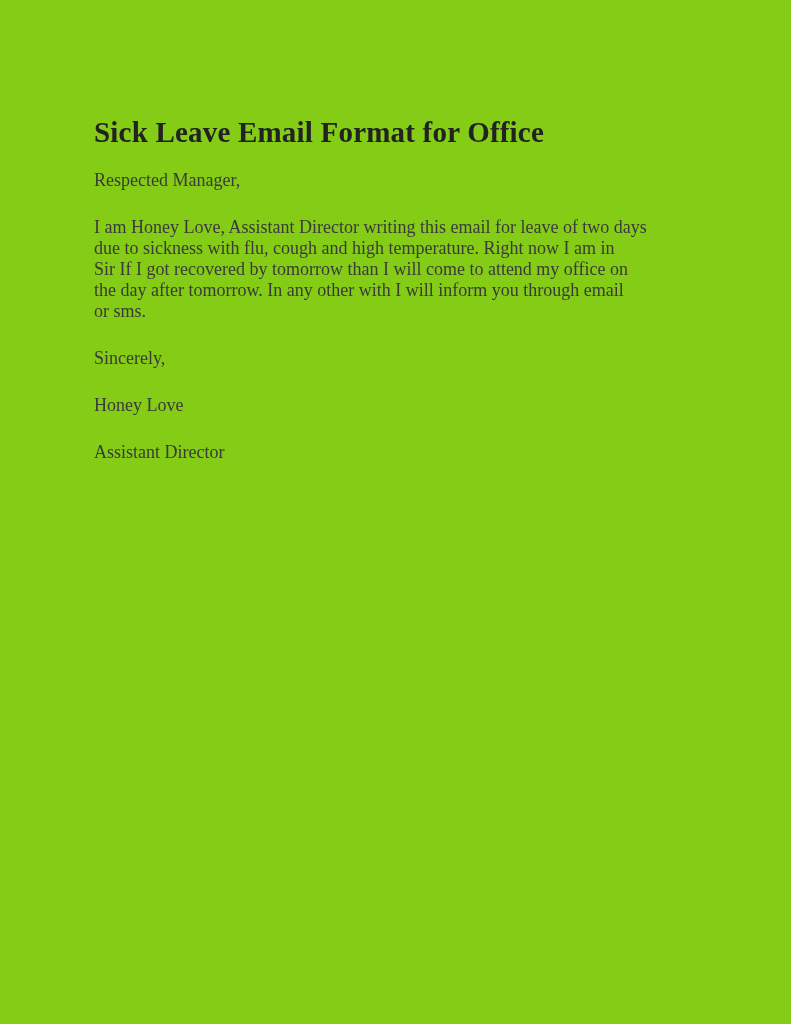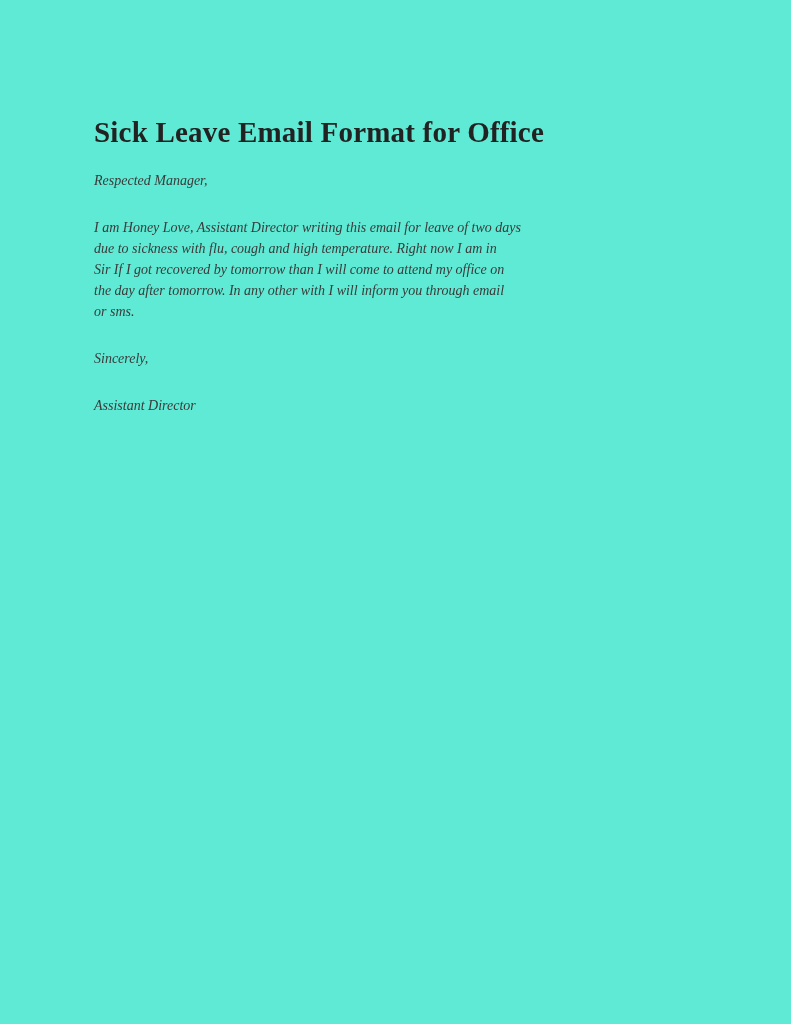--- a/index.html
+++ b/index.html
@@ -10,37 +10,36 @@
   body {
     width: 791px;
     height: 1024px;
     overflow: hidden;
     font-family: "Liberation Serif", "DejaVu Serif", serif;
   }
   .page {
     box-sizing: border-box;
     width: 791px;
     height: 1024px;
-    background: #5eead4;
+    background: #84cc16;
     padding: 116px 70px 0 94px;
   }
   .doc-title {
     font-size: 29px;
     font-weight: bold;
     color: #222222;
     margin: 0 0 21px 0;
     letter-spacing: 0.2px;
     line-height: 1.15;
   }
   .para {
-    font-size: 14px;
+    font-size: 18px;
     line-height: 21px;
     color: #3a3a3a;
     margin: 0 0 26px 0;
-    font-style: italic;
   }
   .body-line {
     display: block;
     white-space: nowrap;
   }
   .sig-title {
     margin-bottom: 12px;
   }
 </style>
 </head>
@@ -55,16 +54,17 @@
   <p class="para">
     <span class="body-line">I am Honey Love, Assistant Director writing this email for leave of two days</span>
     <span class="body-line">due to sickness with flu, cough and high temperature. Right now I am in</span>
     <span class="body-line">Sir If I got recovered by tomorrow than I will come to attend my office on</span>
     <span class="body-line">the day after tomorrow. In any other with I will inform you through email</span>
     <span class="body-line">or sms.</span>
   </p>
 
   <p class="para">Sincerely,</p>
 
+  <p class="para">Honey Love</p>
 
   <p class="para sig-title">Assistant Director</p>
 
 </div>
 
 </body></html>

